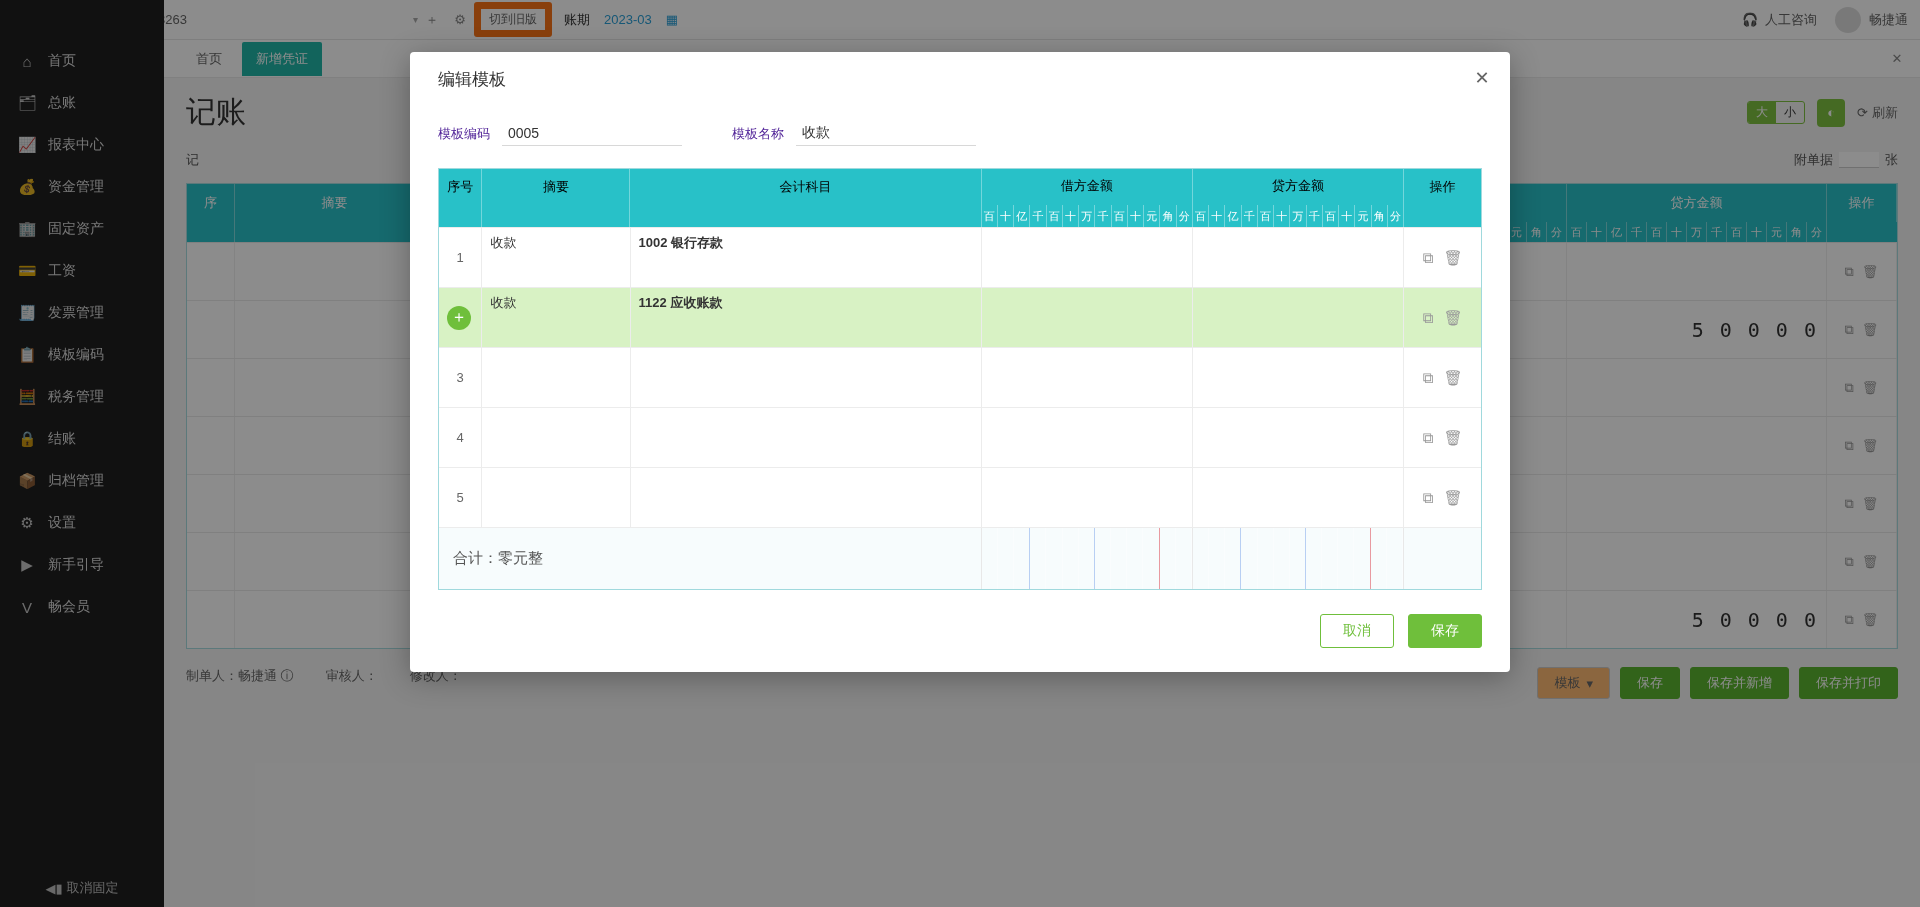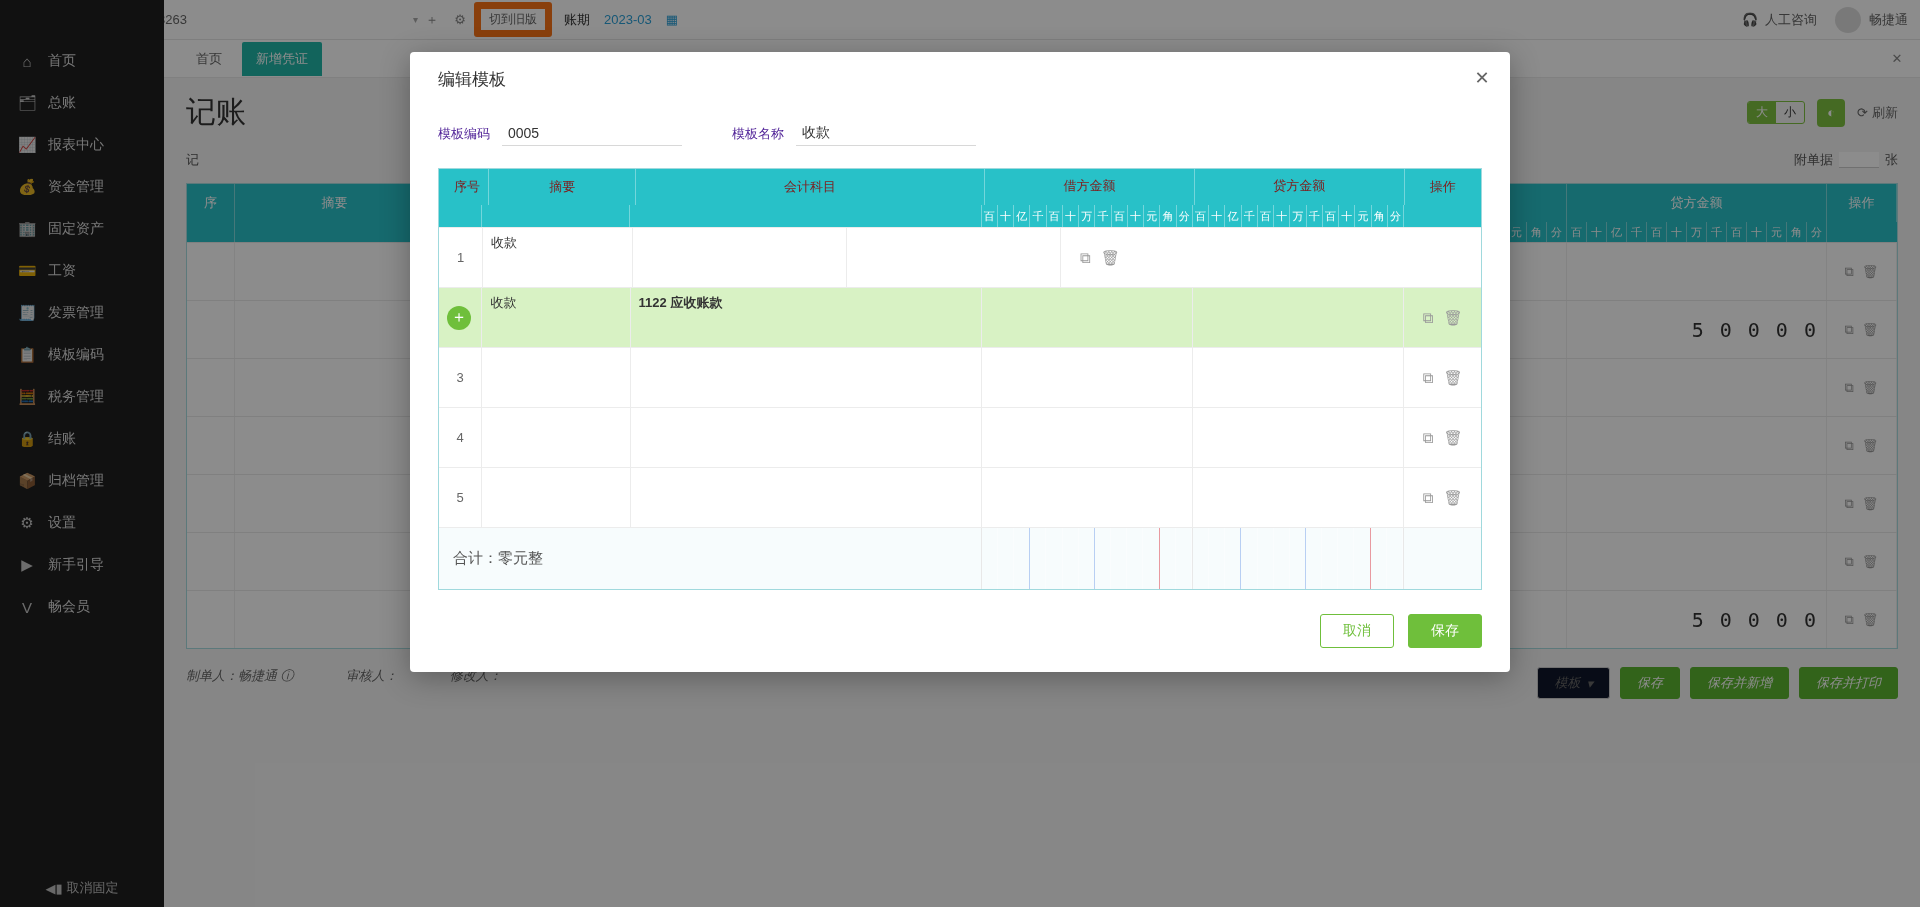--- a/index.html
+++ b/index.html
@@ -52,42 +52,42 @@
 .c-seq{width:48px}.c-sum{width:200px}.c-acc{flex:1}.c-deb{width:260px}.c-cre{width:260px}.c-op{width:70px}
 .vsub { background:#28c1c8; color:#fff; display:flex; font-size:11px; }
 .vsub .c-seq,.vsub .c-sum,.vsub .c-acc{height:20px;border-right:1px solid rgba(255,255,255,.4);}
 .digits { display:flex; width:260px; }
 .digits span { flex:1; text-align:center; border-right:1px solid rgba(255,255,255,.4); line-height:20px; }
 .vrow { display:flex; height:58px; border-top:1px solid #e9e9e9; align-items:center; }
 .vrow .c { border-right:1px solid #eee; height:100%; display:flex; align-items:center; }
 .bg-amount { font-family: monospace; letter-spacing:2px; font-size:20px; color:#333; padding-right:8px; width:100%; text-align:right; }
 .vrow .ops { width:70px; display:flex; gap:8px; justify-content:center; color:#999; }
 
-.meta { display:flex; gap:52px; color:#666; margin-top:18px;font-style:italic; }
+.meta { display:flex; gap:32px; color:#666; margin-top:18px; }
 .btns { margin-left:auto; display:flex; gap:10px; }
-.btn { padding:6px 16px; border-radius:3px; border:1px solid #ccc; background:#0f172a; color:#666; }
+.btn { padding:6px 16px; border-radius:3px; border:1px solid #ccc; background:#fdba74; color:#666; }
 .btn.drop { display:flex; align-items:center; gap:6px; }
 .btn.pri { background:#5cb531; border-color:#5cb531; color:#fff; }
 
 
 .overlay { position:absolute; inset:0; background:rgba(0,0,0,.45); }
 
 
 .modal { position:absolute; left:50%; top:52px; transform:translateX(-50%); width:1100px; background:#fff; border-radius:4px; box-shadow:0 6px 30px rgba(0,0,0,.3); overflow:hidden; }
 .m-head { padding:16px 28px 10px; font-size:17px; color:#333; position:relative; }
 .m-close { position:absolute; right:14px; top:12px; width:28px; height:28px; display:flex; align-items:center; justify-content:center; color:#666; font-size:18px; cursor:pointer; }
 .m-body { padding:4px 28px 6px; }
 .form-row { display:flex; gap:50px; margin:16px 0 22px; }
 .field { display:flex; align-items:center; gap:12px; }
 .field label { color:#4c1d95; }
 .field input { border:none; border-bottom:1px solid #d8d8d8; padding:4px 6px; width:180px; font-size:14px; outline:none; color:#333; }
 
 
 .mtable { border:1px solid #a0d9dd; }
-.mh1 { display:flex; background:#28c1c8; color:#7f1d1d;padding-left:7px; }
+.mh1 { display:flex; background:#28c1c8; color:#000000; }
 .mh1 > div { text-align:center; border-right:1px solid rgba(255,255,255,.35); }
 .col-seq{width:44px} .col-sum{width:150px} .col-acc{width:356px}
 .col-amt{width:214px} .col-op{width:78px;border-right:none!important}
 .mh1 .merge { padding:8px 0; }
 .mh-sub { display:flex; background:#28c1c8; color:#fff; font-size:11px; }
 .mh-sub .col-seq,.mh-sub .col-sum,.mh-sub .col-acc,.mh-sub .col-op{height:22px;border-right:1px solid rgba(255,255,255,.35);}
 .dg { display:flex; width:214px; }
 .dg span { flex:1; text-align:center; line-height:22px; border-right:1px solid rgba(255,255,255,.35); }
 .mrow { display:flex; height:60px; border-top:1px solid #ececec; }
 .mrow > div { border-right:1px solid #ececec; display:flex; align-items:center; }
@@ -466,20 +466,21 @@
             <span>元</span>
             <span>角</span>
             <span>分</span>
           </div>
           <div class="col-op"></div>
       </div>
       <div id="mrows">
           <div class="mrow">
     <div class="col-seq">1</div>
     <div class="col-sum">收款</div>
+    <div class="col-acc">1002 银行存款</div>
     <div class="col-amt dg">
               <span class=""></span>
               <span class=""></span>
               <span class="blue"></span>
               <span class=""></span>
               <span class=""></span>
               <span class=""></span>
               <span class="blue"></span>
               <span class=""></span>
               <span class=""></span>

